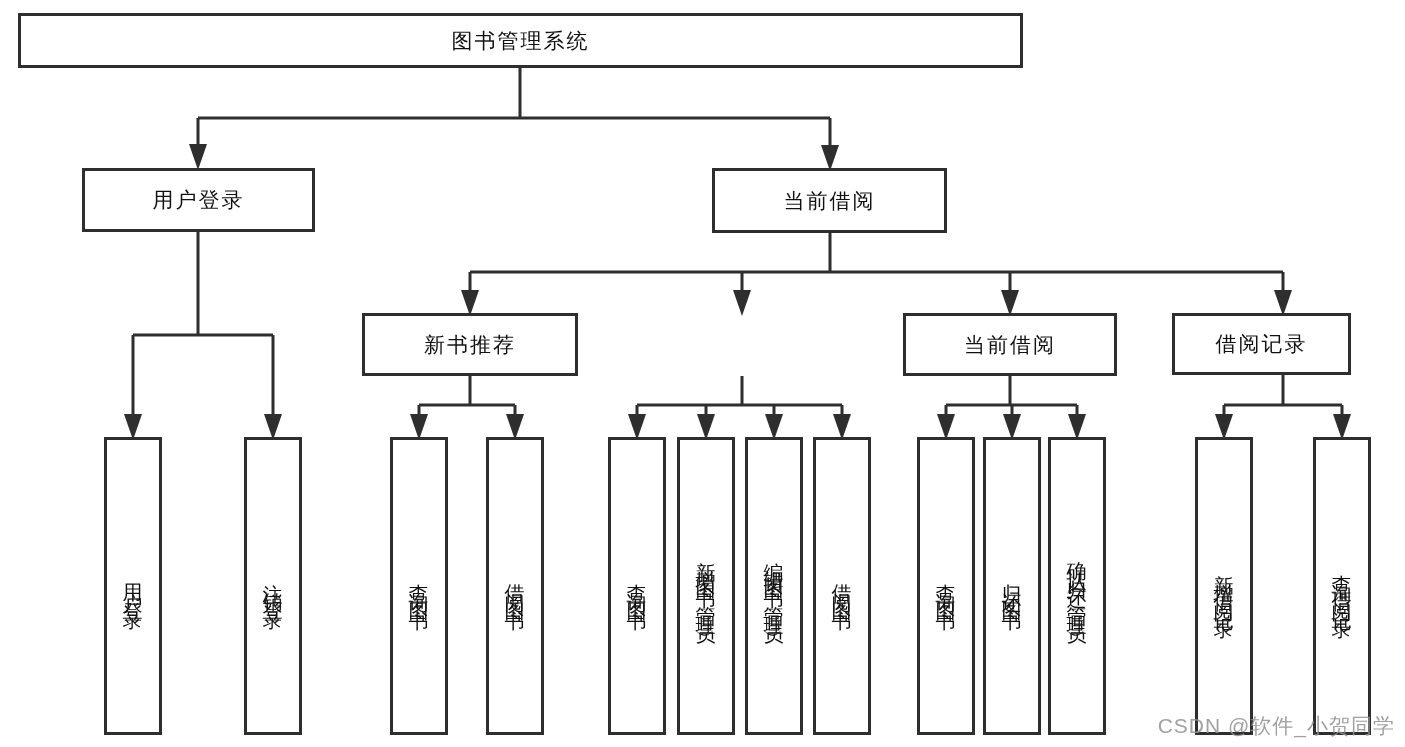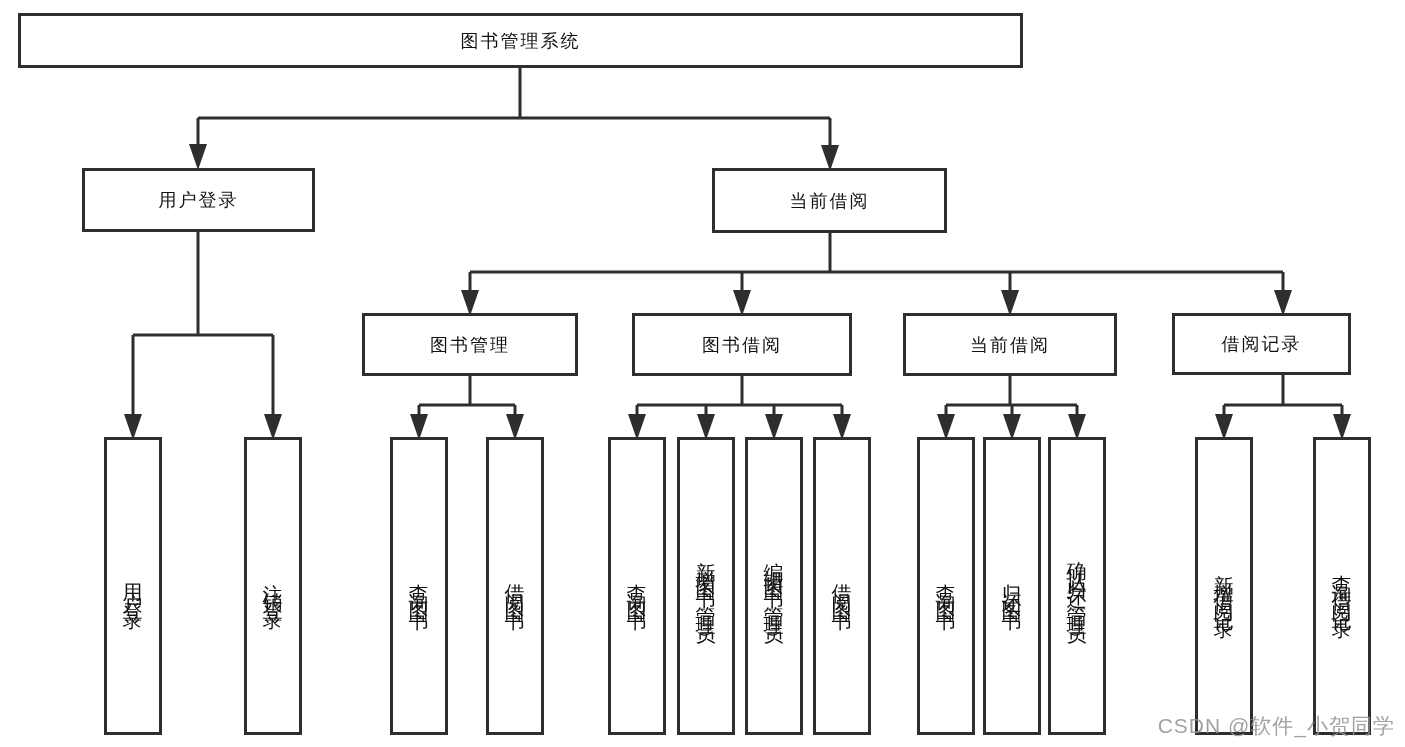--- a/index.html
+++ b/index.html
@@ -11,21 +11,21 @@
     font-family:"Liberation Sans", sans-serif;
     color:#111111;
     overflow:hidden;
   }
   .connectors{position:absolute;left:0;top:0;pointer-events:none;}
   .box{
     position:absolute;
     background:#ffffff;
     border:3px solid #2e2e2e;
     display:flex;align-items:center;justify-content:center;
-    font-size:18px;letter-spacing:2px;
+    font-size:21px;letter-spacing:2px;
     white-space:nowrap;
   }
   .vbox{
     position:absolute;
     top:437px;height:298px;width:58px;
     background:#ffffff;
     border:3px solid #2e2e2e;
     display:flex;align-items:center;justify-content:center;
   }
   .vtext{
@@ -82,22 +82,21 @@
       <polygon points="1215,414 1233,414 1224,440"></polygon>
       <polygon points="1333,414 1351,414 1342,440"></polygon>
     </g>
   </svg>
 
   <div class="box" style="left:18px;top:13px;width:1005px;height:55px;">图书管理系统</div>
 
   <div class="box" style="left:82px;top:168px;width:233px;height:64px;">用户登录</div>
   <div class="box" style="left:712px;top:168px;width:235px;height:65px;">当前借阅</div>
 
-  <div class="box" style="left:362px;top:313px;width:216px;height:63px;">图书管理</div>
-  <div class="box" style="left:632px;top:313px;width:220px;height:63px;">图书借阅</div>
+  <div class="box" style="left:362px;top:313px;width:216px;height:63px;">新书推荐</div>
   <div class="box" style="left:903px;top:313px;width:214px;height:63px;">当前借阅</div>
   <div class="box" style="left:1172px;top:313px;width:179px;height:62px;">借阅记录</div>
 
   <div class="vbox" style="left:104px;">
     <span class="vtext">用户登录</span>
   </div>
   <div class="vbox" style="left:244px;">
     <span class="vtext">注销登录</span>
   </div>
 

